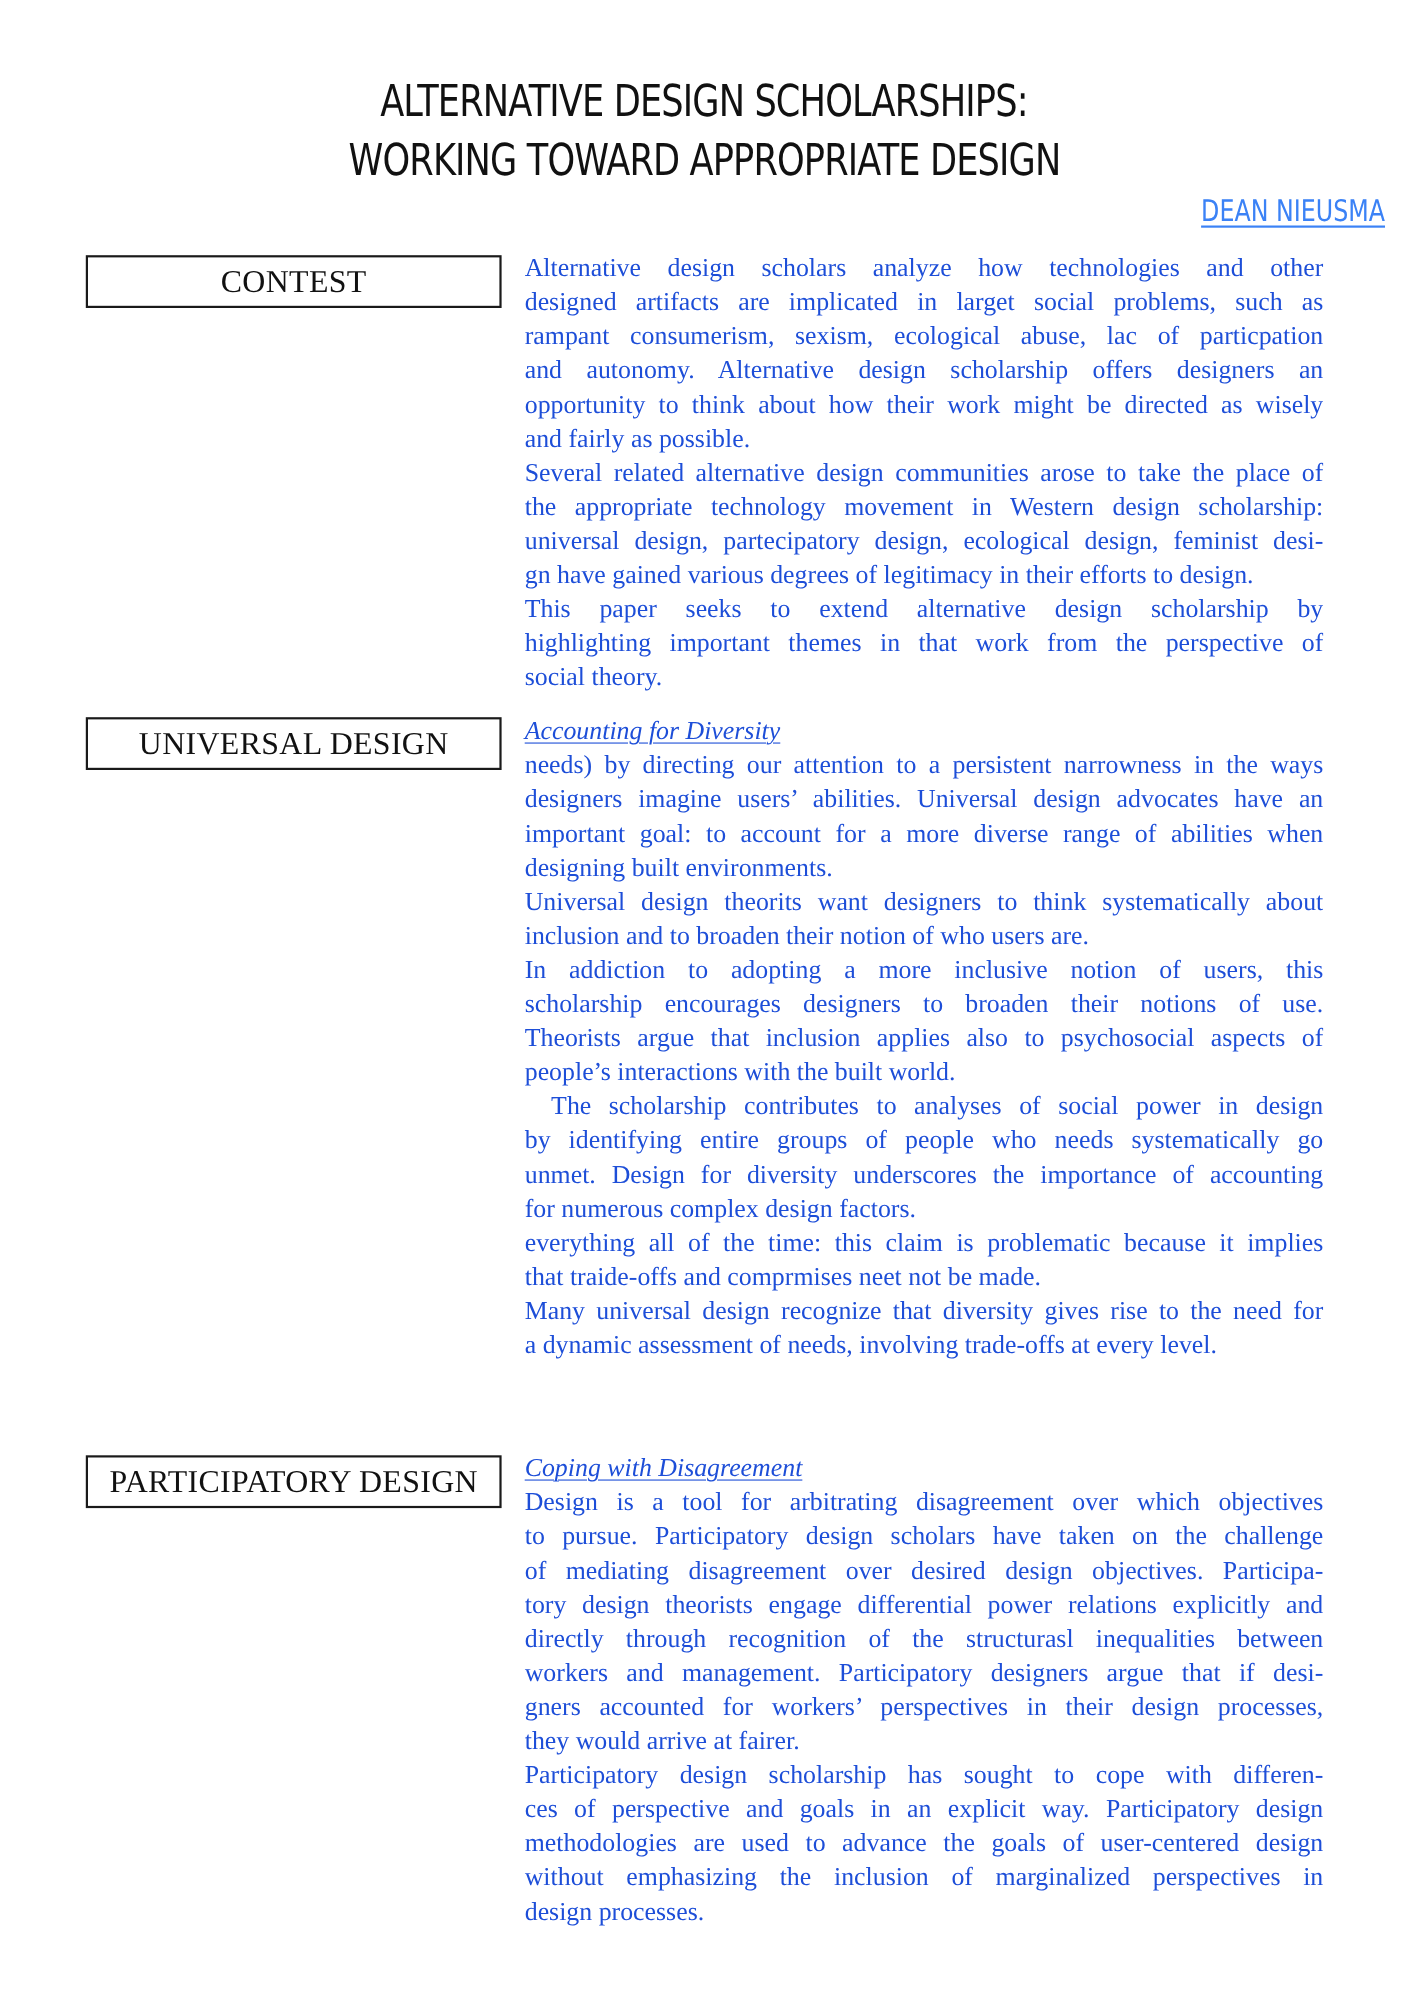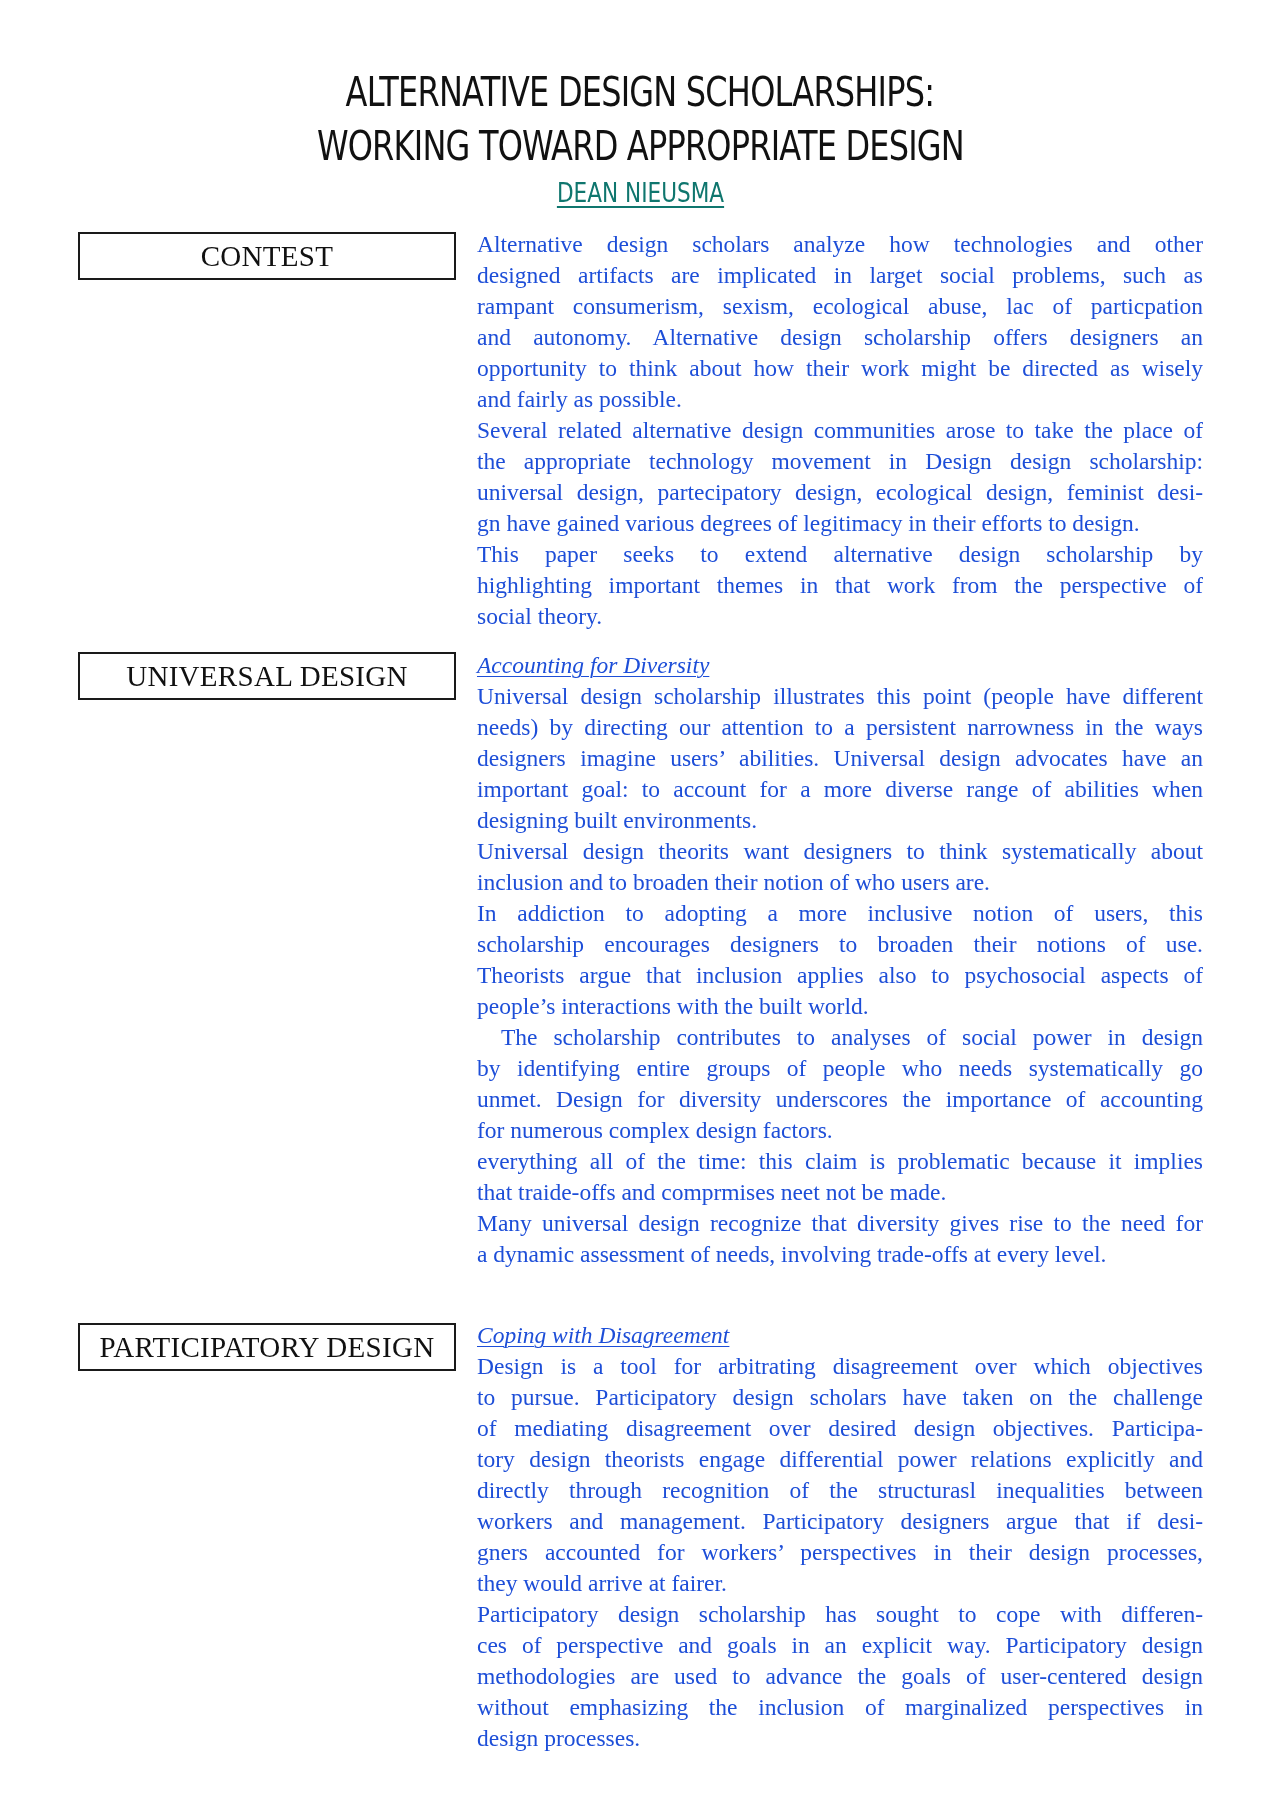--- a/index.html
+++ b/index.html
@@ -9,22 +9,22 @@
   .title-line {
     position: absolute; left: 0; width: 1280px; text-align: center;
     font-family: "DejaVu Sans", sans-serif; font-weight: normal;
     font-size: 40px; line-height: 44px; letter-spacing: -1px;
     color: #111111;
   }
   .title-line span { display: inline-block; transform: scaleX(0.80); transform-origin: center; }
   .t1 { top: 70px; }
   .t2 { top: 124px; }
   .author {
-    position: absolute; left: 0; width: 1280px; text-align: center; top: 178px;
-    font-family: "DejaVu Sans", sans-serif; font-size: 27px; line-height: 30px; color: #0f766e;
+    position: absolute; left: 0; width: 1280px; text-align: right; top: 178px;
+    font-family: "DejaVu Sans", sans-serif; font-size: 27px; line-height: 30px; color: #3b82f6;
   }
   .author span { display: inline-block; transform: scaleX(0.80); transform-origin: center;
     text-decoration: underline; text-decoration-thickness: 2px; text-underline-offset: 4px; }
 
   .section-box {
     position: absolute; left: 78px; width: 374px; height: 44px;
     border: 2px solid #1a1a1a; box-sizing: content-box;
     font-family: "Liberation Serif", serif; font-size: 29px; line-height: 44px;
     text-align: center; color: #111111; letter-spacing: 0.3px;
   }
@@ -55,32 +55,31 @@
 
   <div class="section-box box-contest">CONTEST</div>
   <div class="col col-contest">
       <div class="line" style="white-space: normal; overflow: hidden; height: 31px;">Alternative design scholars analyze how technologies and other</div>
       <div class="line" style="white-space: normal; overflow: hidden; height: 31px;">designed artifacts are implicated in larget social problems, such as</div>
       <div class="line" style="white-space: normal; overflow: hidden; height: 31px;">rampant consumerism, sexism, ecological abuse, lac of particpation</div>
       <div class="line" style="white-space: normal; overflow: hidden; height: 31px;">and autonomy. Alternative design scholarship offers designers an</div>
       <div class="line" style="white-space: normal; overflow: hidden; height: 31px;">opportunity to think about how their work might be directed as wisely</div>
       <div class="line last" style="white-space: normal; overflow: hidden; height: 31px;">and fairly as possible.</div>
       <div class="line" style="white-space: normal; overflow: hidden; height: 31px;">Several related alternative design communities arose to take the place of</div>
-      <div class="line" style="white-space: normal; overflow: hidden; height: 31px;">the appropriate technology movement in Design design scholarship:</div>
+      <div class="line" style="white-space: normal; overflow: hidden; height: 31px;">the appropriate technology movement in Western design scholarship:</div>
       <div class="line" style="white-space: normal; overflow: hidden; height: 31px;">universal design, partecipatory design, ecological design, feminist desi-</div>
       <div class="line last" style="white-space: normal; overflow: hidden; height: 31px;">gn have gained various degrees of legitimacy in their  efforts to design.</div>
       <div class="line" style="white-space: normal; overflow: hidden; height: 31px;">This paper seeks to extend alternative design scholarship by</div>
       <div class="line" style="white-space: normal; overflow: hidden; height: 31px;">highlighting important themes in that work from the perspective of</div>
       <div class="line last" style="white-space: normal; overflow: hidden; height: 31px; text-align: right;">social theory.</div>
     </div>
 
   <div class="section-box box-universal">UNIVERSAL DESIGN</div>
   <div class="col col-universal">
     <div class="subhead"><span>Accounting for Diversity</span></div>
-  <div class="line" style="white-space: normal; overflow: hidden; height: 31px;">Universal design scholarship illustrates this point (people have different</div>
       <div class="line" style="white-space: normal; overflow: hidden; height: 31px;">needs) by directing our attention to a persistent narrowness in the ways</div>
       <div class="line" style="white-space: normal; overflow: hidden; height: 31px;">designers imagine users’ abilities. Universal design advocates have an</div>
       <div class="line" style="white-space: normal; overflow: hidden; height: 31px;">important goal: to account for a more diverse range of abilities when</div>
       <div class="line last" style="white-space: normal; overflow: hidden; height: 31px;">designing built environments.</div>
       <div class="line" style="white-space: normal; overflow: hidden; height: 31px;">Universal design theorits want designers to think systematically about</div>
       <div class="line last" style="white-space: normal; overflow: hidden; height: 31px;">inclusion and to broaden their notion of who users are.</div>
       <div class="line" style="white-space: normal; overflow: hidden; height: 31px;">In addiction to adopting a more inclusive notion of users, this</div>
       <div class="line" style="white-space: normal; overflow: hidden; height: 31px;">scholarship encourages designers to broaden their notions of use.</div>
       <div class="line" style="white-space: normal; overflow: hidden; height: 31px;">Theorists argue that inclusion applies also to psychosocial aspects of</div>
       <div class="line last" style="white-space: normal; overflow: hidden; height: 31px;">people’s interactions with the built world.</div>

